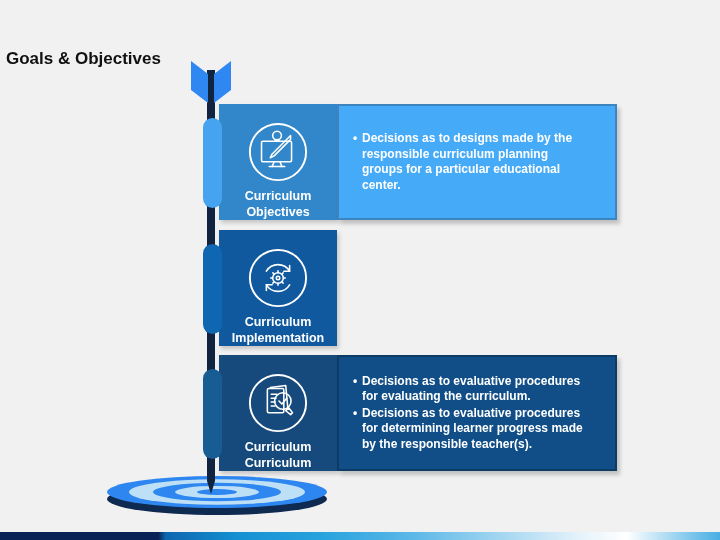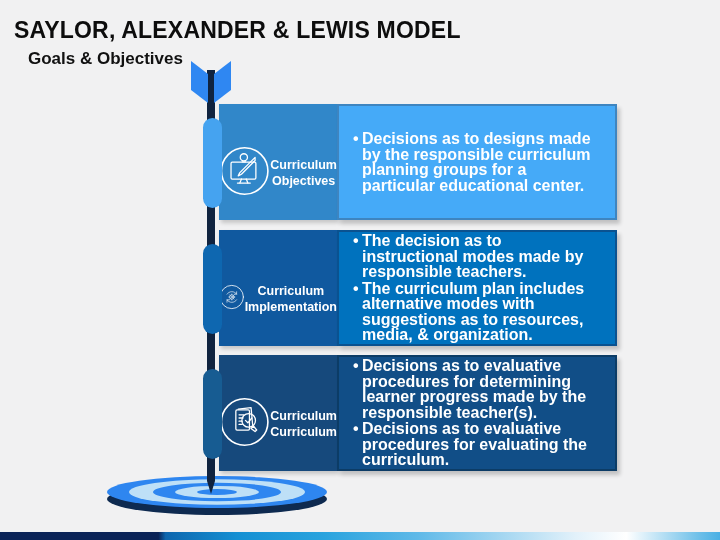--- a/index.html
+++ b/index.html
@@ -3,75 +3,74 @@
 <meta charset="utf-8">
 <style>
   * { margin:0; padding:0; box-sizing:border-box; }
   html,body { width:720px; height:540px; }
   body { font-family:"Liberation Sans", sans-serif; background:#f1f1f2; overflow:hidden; position:relative; }
 
   .slide { position:absolute; inset:0; }
 
   
   .title { position:absolute; left:14px; top:17px; font-size:23px; font-weight:bold; color:#0d0d0d; letter-spacing:.2px; }
-  .subtitle { position:absolute; left:28px; top:49px; font-size:17px; color:#111;text-align:right; }
+  .subtitle { position:absolute; left:6px; top:49px; font-size:17px; color:#111;text-align:right; }
 
   
   .fletch { position:absolute; left:190px; top:58px; width:42px; height:48px; z-index:3; }
   .shaft { position:absolute; left:207px; top:70px; width:8px; height:424px; background:#10233f; z-index:1;
            clip-path:polygon(0 0, 100% 0, 100% calc(100% - 13px), 50% 100%, 0 calc(100% - 13px)); }
 
   
   .target { position:absolute; left:106px; top:470px; z-index:0; }
 
   
   .row { position:absolute; left:203px; width:414px; height:116px; z-index:2; }
   .row1 { top:104px; }
   .row2 { top:230px; }
   .row3 { top:355px; }
 
   .capsule { position:absolute; left:0; top:14px; width:19px; height:90px; border-radius:10px; z-index:3; }
   .row1 .capsule { background:#45a3f0; }
   .row2 .capsule { background:#0e67b0; }
   .row3 .capsule { background:#175c92; }
 
-  .icon-box { position:absolute; left:16px; top:0; width:118px; height:100%; display:flex; flex-direction:row; align-items:center; padding-top:17px; box-shadow:2px 3px 4px rgba(0,0,0,.18); }
+  .icon-box { position:absolute; left:16px; top:0; width:118px; height:100%; display:flex; flex-direction:column; align-items:center; padding-top:17px; box-shadow:2px 3px 4px rgba(0,0,0,.18); }
   .row1 .icon-box { background:#3187c9; }
   .row2 .icon-box { background:#10599f; }
   .row3 .icon-box { background:#16497c; }
 
   .icon-circle { width:64px; height:64px; display:block; }
 
   .label { margin-top:5px; text-align:center; color:#fff; font-weight:bold; font-size:12.5px; line-height:16px; }
   .label span { display:block; }
 
   .text-box { position:absolute; left:134px; top:0; width:280px; height:100%; border-width:2px; border-style:solid; display:flex; align-items:center; box-shadow:3px 4px 4px rgba(0,0,0,.2); }
   .row1 .text-box { background:#45aaf8; border-color:#3e85c0; }
   .row2 .text-box { background:#0072be; border-color:#0a5290; }
   .row3 .text-box { background:#114e87; border-color:#0c3c66; }
 
-  .bullets { list-style:none; padding:6px 24px 6px 14px; color:#fff; font-size:16px; font-weight:bold; line-height:15.5px; }
+  .bullets { list-style:none; padding:6px 24px 6px 14px; color:#fff; font-size:12px; font-weight:bold; line-height:15.5px; }
   .bullets li { padding-left:9px; position:relative; margin:1px 0; }
   .bullets li::before { content:"•"; position:absolute; left:0; top:0; }
 
   
   .footer-bar { position:absolute; left:0; bottom:0; width:720px; height:8px; z-index:4;
     background:linear-gradient(to right,
       #0a2357 0%, #0a2357 22%, #0d66ae 23%, #1590d3 33%, #29a3de 45%,
       #5fb9e8 58%, #a6d7f1 70%, #e2f1fa 80%, #ffffff 87%, #6fc0e9 97%, #49afe4 100%); }
 
   svg .st { fill:none; stroke:#fff; stroke-width:2; stroke-linecap:round; stroke-linejoin:round; }
   svg .thin { stroke-width:1.6; }
 </style>
 </head>
 <body>
 
 <div class="slide">
 
-  <h1 class="title">SAYLOR, ALEXANDER &amp; LEWIS MODEL</h1>
   <h2 class="subtitle">Goals &amp; Objectives</h2>
 
   <svg class="fletch" viewBox="0 0 42 48">
     <polygon points="1,3 18,16 18,45 1,32" fill="#2f87f2"></polygon>
     <polygon points="41,3 24,16 24,45 41,32" fill="#2f87f2"></polygon>
   </svg>
   <div class="shaft"></div>
 
   <svg class="target" width="222" height="46" viewBox="0 0 222 46">
     <ellipse cx="111" cy="29" rx="110" ry="16" fill="#0e2a50"></ellipse>
@@ -125,26 +124,20 @@
         <line class="st thin" x1="26.7" y1="26.7" x2="28.1" y2="28.1"></line>
         <line class="st thin" x1="35.9" y1="35.9" x2="37.3" y2="37.3"></line>
         <line class="st thin" x1="37.3" y1="26.7" x2="35.9" y2="28.1"></line>
         <line class="st thin" x1="28.1" y1="35.9" x2="26.7" y2="37.3"></line>
       </svg>
       <div class="label">
         <span>Curriculum</span>
         <span>Implementation</span>
       </div>
     </div>
-    <div class="text-box">
-      <ul class="bullets">
-        <li>The decision as to instructional modes made by responsible teachers.</li>
-        <li>The curriculum plan includes alternative modes with suggestions as to resources, media, &amp; organization.</li>
-      </ul>
-    </div>
   </section>
 
   <section class="row row3">
     <div class="capsule"></div>
     <div class="icon-box">
       <svg class="icon-circle" viewBox="0 0 64 64">
         <circle class="st" cx="32" cy="32" r="29"></circle>
         <path class="st thin" d="M24 16 L40 14 L42 36"></path>
         <rect class="st thin" x="21" y="17" width="17" height="25" rx="1.5"></rect>
         <line class="st thin" x1="25" y1="23" x2="31" y2="23"></line>
@@ -155,20 +148,20 @@
         <polyline class="st thin" points="33,30 36,33 41,27"></polyline>
         <path class="st thin" d="M43 37 L47 42 L45 44 L40 40 Z"></path>
       </svg>
       <div class="label">
         <span>Curriculum</span>
         <span>Curriculum</span>
       </div>
     </div>
     <div class="text-box">
       <ul class="bullets">
+        <li>Decisions as to evaluative procedures for evaluating the curriculum.</li>
         <li>Decisions as to evaluative procedures for determining learner progress made by the responsible teacher(s).</li>
-        <li>Decisions as to evaluative procedures for evaluating the curriculum.</li>
       </ul>
     </div>
   </section>
 
   <div class="footer-bar"></div>
 </div>
 
 </body></html>

